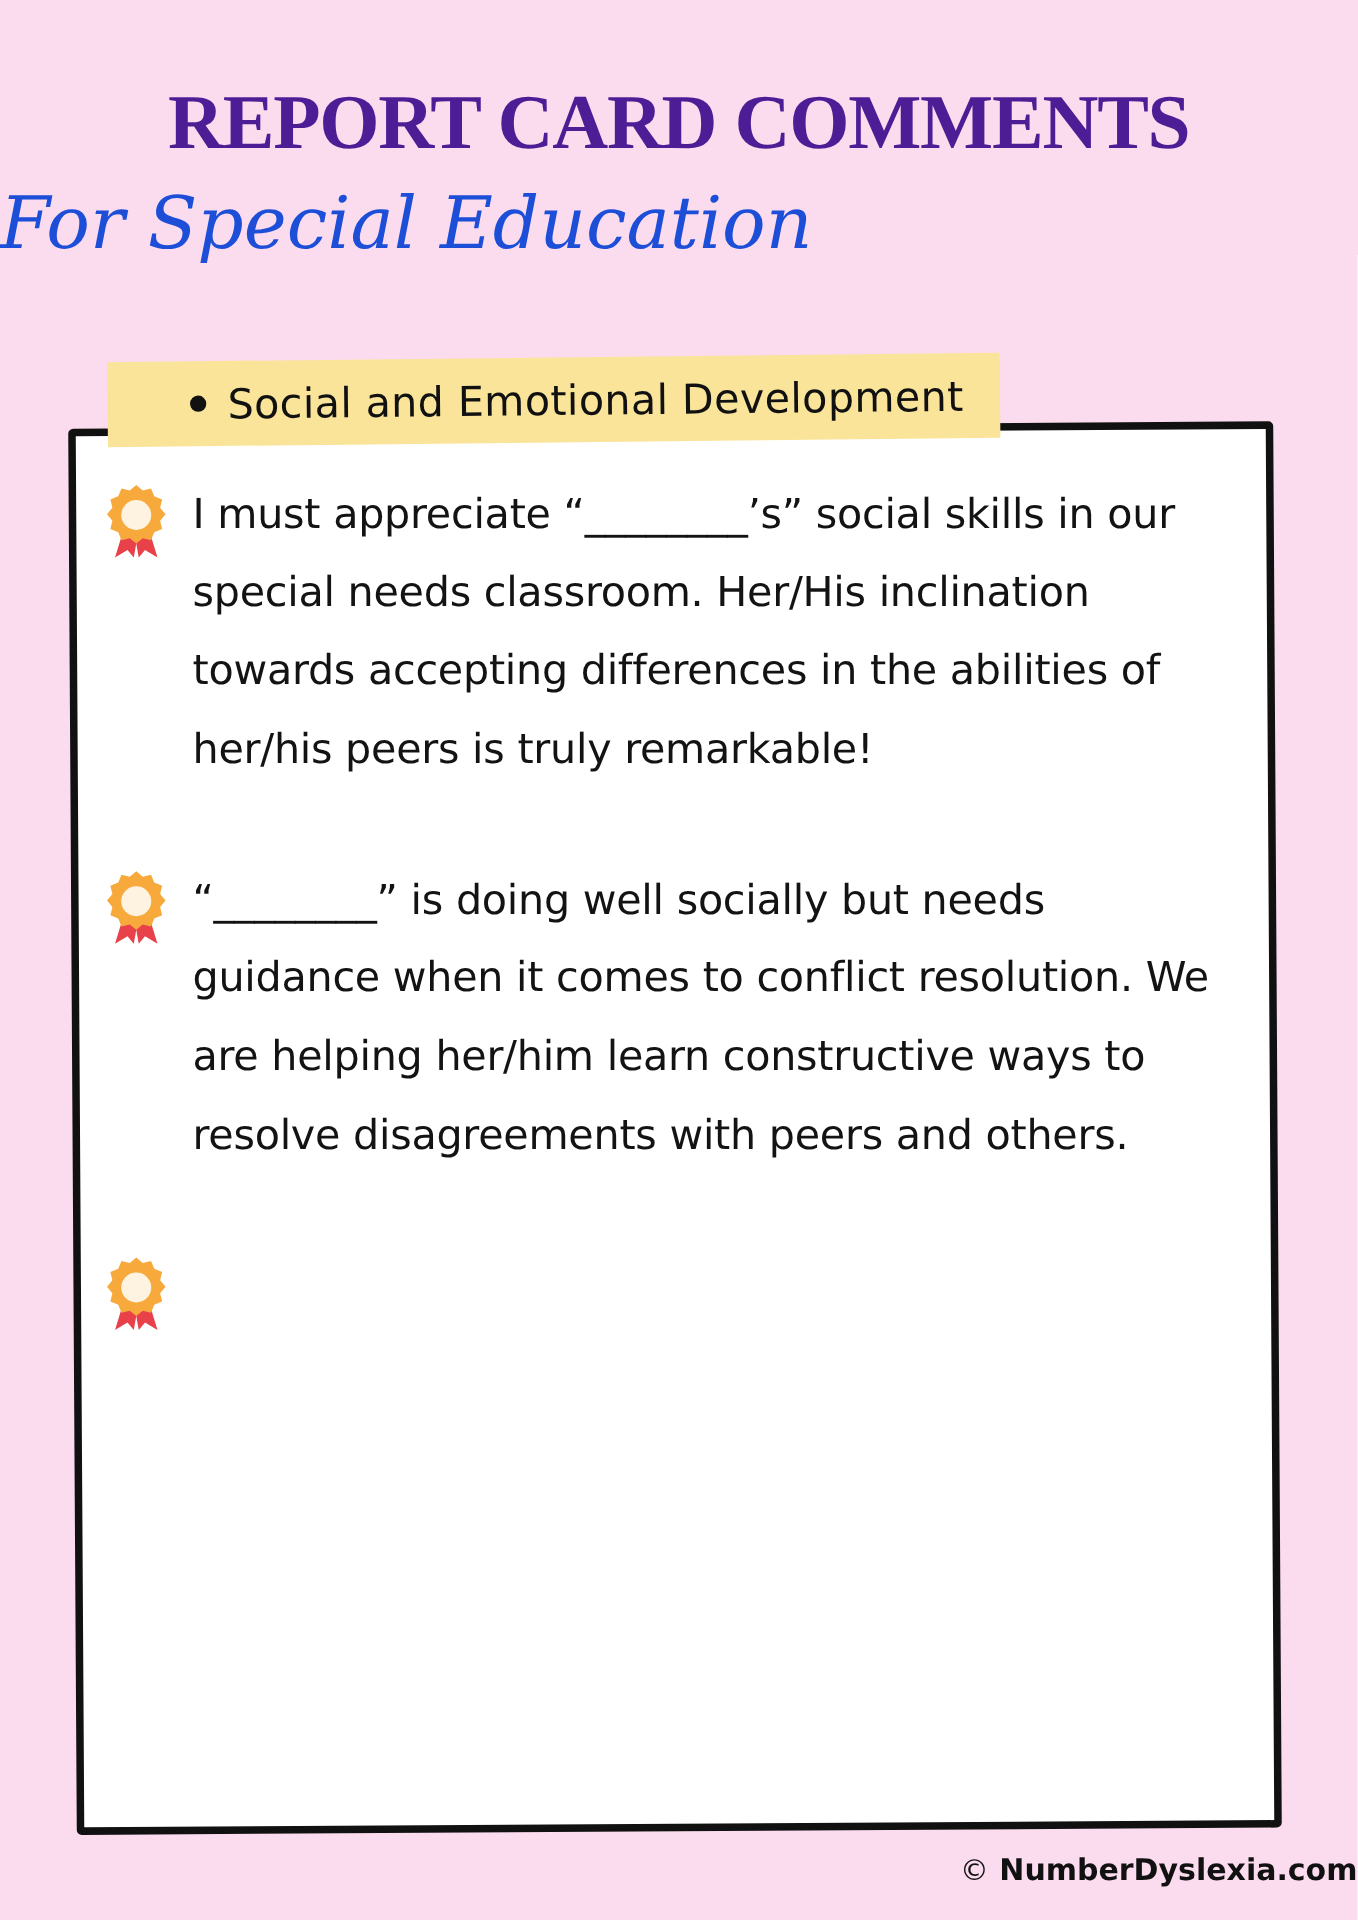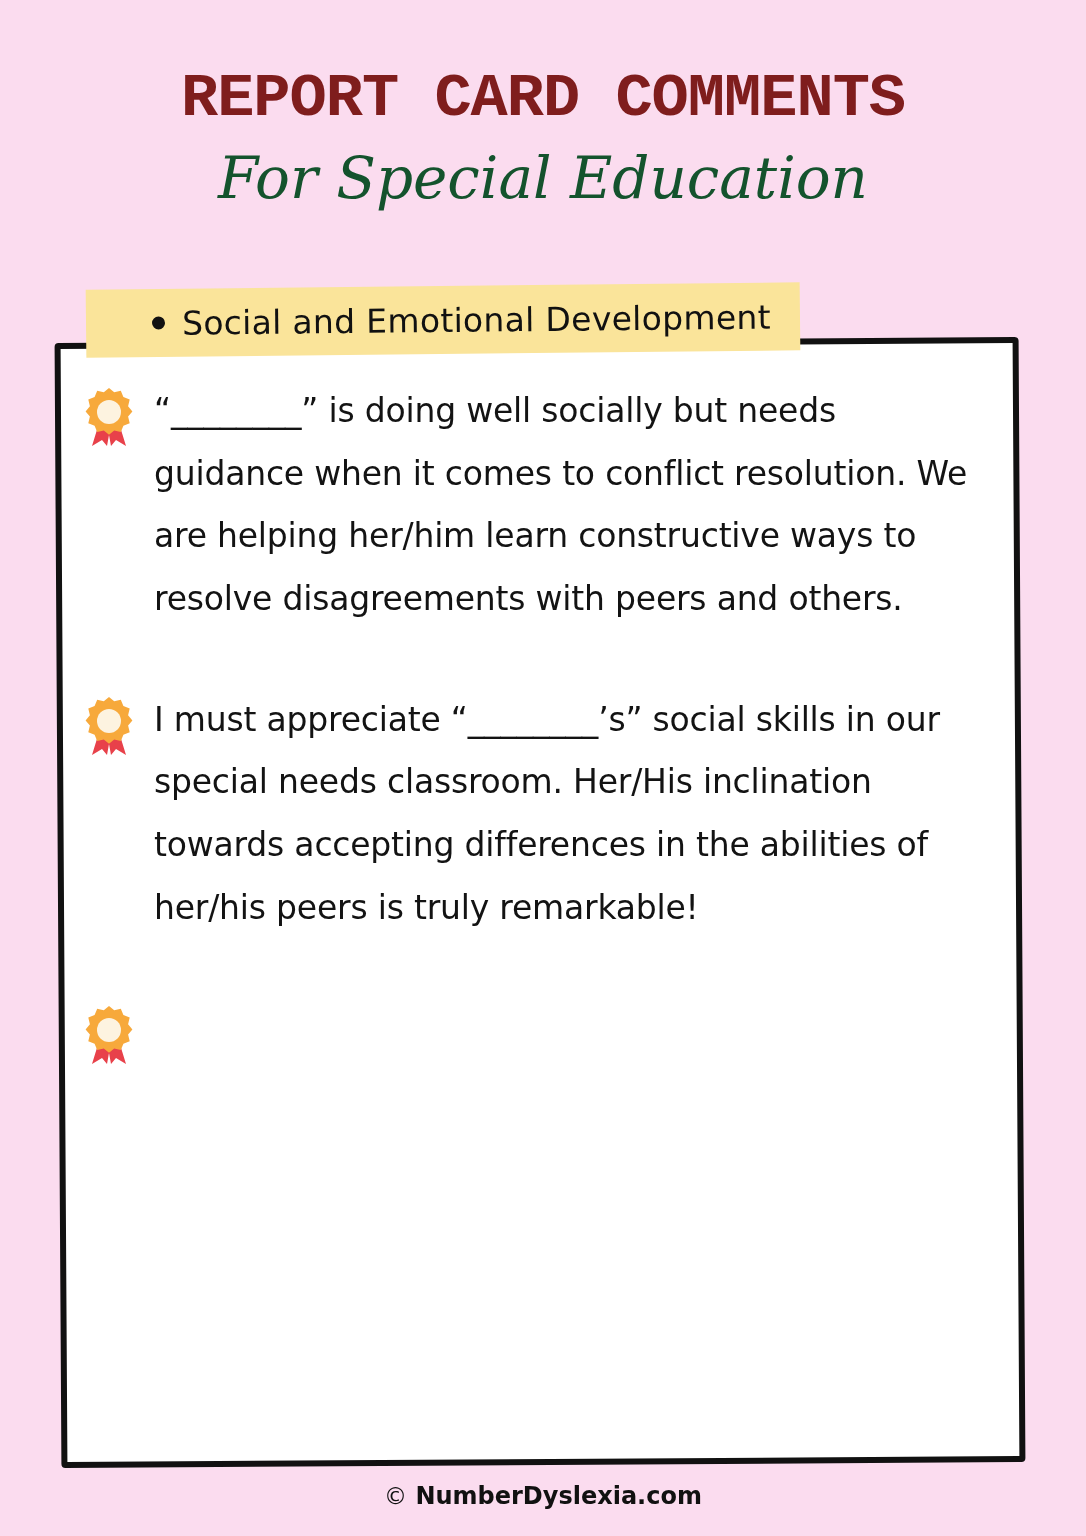--- a/index.html
+++ b/index.html
@@ -18,37 +18,36 @@
   .poster {
     position: relative;
     width: 1086px;
     height: 1536px;
     box-sizing: border-box;
   }
 
   
   .title-main {
     text-align: center;
-    font-family: Liberation Mono, monospace;
+    font-family: Liberation Serif, serif;
     font-weight: bold;
     font-size: 62px;
     letter-spacing: -1px;
-    color: #7f1d1d;
+    color: #4c1d95;
     margin: 0;
     padding-top: 66px;
     line-height: 1.05;
     white-space: nowrap;
   }
 
   .title-sub {
-    text-align: center;
     font-family: "DejaVu Serif", serif;
     font-style: italic;
     font-size: 58px;
-    color: #14532d;
+    color: #1d4ed8;
     margin: 0;
     padding-top: 16px;
     line-height: 1.1;
     white-space: nowrap;
   }
 
   
   .card {
     position: absolute;
     left: 58px;
@@ -127,21 +126,21 @@
     color: #131313;
     letter-spacing: -0.2px;
   }
 
   
   .footer {
     position: absolute;
     left: 0;
     top: 1482px;
     width: 1086px;
-    text-align: center;
+    text-align: right;
     font-family: "DejaVu Sans", sans-serif;
     font-weight: bold;
     font-size: 24px;
     color: #111111;
   }
   .footer .copy {
     font-weight: normal;
     font-size: 23px;
   }
 </style>
@@ -154,20 +153,32 @@
   <div class="title-sub">For Special Education</div>
 
   <div class="card"></div>
 
   <div class="banner">
     <span class="banner-bullet"></span>
     <span class="banner-text">Social and Emotional Development</span>
   </div>
 
   <div class="comments">
+
+    <div class="comment">
+      <span class="rosette">
+        <svg viewBox="0 0 54 62" width="54" height="62" xmlns="http://www.w3.org/2000/svg">
+          <path d="M18 34 L10 60 L20 54 L25 60 L29 38 Z" fill="#e8414a"></path>
+          <path d="M36 34 L44 60 L34 54 L29 60 L25 38 Z" fill="#e8414a"></path>
+          <path d="M27 2 l5.2 4.3 6.6-1.6 2.6 6.3 6.3 2.6-1.6 6.6 4.3 5.2-4.3 5.2 1.6 6.6-6.3 2.6-2.6 6.3-6.6-1.6-5.2 4.3-5.2-4.3-6.6 1.6-2.6-6.3-6.3-2.6 1.6-6.6-4.3-5.2 4.3-5.2-1.6-6.6 6.3-2.6 2.6-6.3 6.6 1.6z" fill="#f7a93b"></path>
+          <circle cx="27" cy="26" r="12" fill="#fdf3e0"></circle>
+        </svg>
+      </span>
+      <span class="comment-text">I must appreciate  “________’s”  social skills in our special needs classroom. Her/His inclination towards accepting differences in the abilities of her/his peers is truly remarkable!</span>
+    </div>
 
     <div class="comment">
       <span class="rosette">
         <svg viewBox="0 0 54 62" width="54" height="62" xmlns="http://www.w3.org/2000/svg">
           <path d="M18 34 L10 60 L20 54 L25 60 L29 38 Z" fill="#e8414a"></path>
           <path d="M36 34 L44 60 L34 54 L29 60 L25 38 Z" fill="#e8414a"></path>
           <path d="M27 2 l5.2 4.3 6.6-1.6 2.6 6.3 6.3 2.6-1.6 6.6 4.3 5.2-4.3 5.2 1.6 6.6-6.3 2.6-2.6 6.3-6.6-1.6-5.2 4.3-5.2-4.3-6.6 1.6-2.6-6.3-6.3-2.6 1.6-6.6-4.3-5.2 4.3-5.2-1.6-6.6 6.3-2.6 2.6-6.3 6.6 1.6z" fill="#f7a93b"></path>
           <circle cx="27" cy="26" r="12" fill="#fdf3e0"></circle>
         </svg>
       </span>
@@ -176,32 +187,20 @@
 
     <div class="comment">
       <span class="rosette">
         <svg viewBox="0 0 54 62" width="54" height="62" xmlns="http://www.w3.org/2000/svg">
           <path d="M18 34 L10 60 L20 54 L25 60 L29 38 Z" fill="#e8414a"></path>
           <path d="M36 34 L44 60 L34 54 L29 60 L25 38 Z" fill="#e8414a"></path>
           <path d="M27 2 l5.2 4.3 6.6-1.6 2.6 6.3 6.3 2.6-1.6 6.6 4.3 5.2-4.3 5.2 1.6 6.6-6.3 2.6-2.6 6.3-6.6-1.6-5.2 4.3-5.2-4.3-6.6 1.6-2.6-6.3-6.3-2.6 1.6-6.6-4.3-5.2 4.3-5.2-1.6-6.6 6.3-2.6 2.6-6.3 6.6 1.6z" fill="#f7a93b"></path>
           <circle cx="27" cy="26" r="12" fill="#fdf3e0"></circle>
         </svg>
       </span>
-      <span class="comment-text">I must appreciate  “________’s”  social skills in our special needs classroom. Her/His inclination towards accepting differences in the abilities of her/his peers is truly remarkable!</span>
-    </div>
-
-    <div class="comment">
-      <span class="rosette">
-        <svg viewBox="0 0 54 62" width="54" height="62" xmlns="http://www.w3.org/2000/svg">
-          <path d="M18 34 L10 60 L20 54 L25 60 L29 38 Z" fill="#e8414a"></path>
-          <path d="M36 34 L44 60 L34 54 L29 60 L25 38 Z" fill="#e8414a"></path>
-          <path d="M27 2 l5.2 4.3 6.6-1.6 2.6 6.3 6.3 2.6-1.6 6.6 4.3 5.2-4.3 5.2 1.6 6.6-6.3 2.6-2.6 6.3-6.6-1.6-5.2 4.3-5.2-4.3-6.6 1.6-2.6-6.3-6.3-2.6 1.6-6.6-4.3-5.2 4.3-5.2-1.6-6.6 6.3-2.6 2.6-6.3 6.6 1.6z" fill="#f7a93b"></path>
-          <circle cx="27" cy="26" r="12" fill="#fdf3e0"></circle>
-        </svg>
-      </span>
     </div>
 
   </div>
 
   <div class="footer">
     <span class="copy">©</span>
     <span>NumberDyslexia.com</span>
   </div>
 
 </div>

